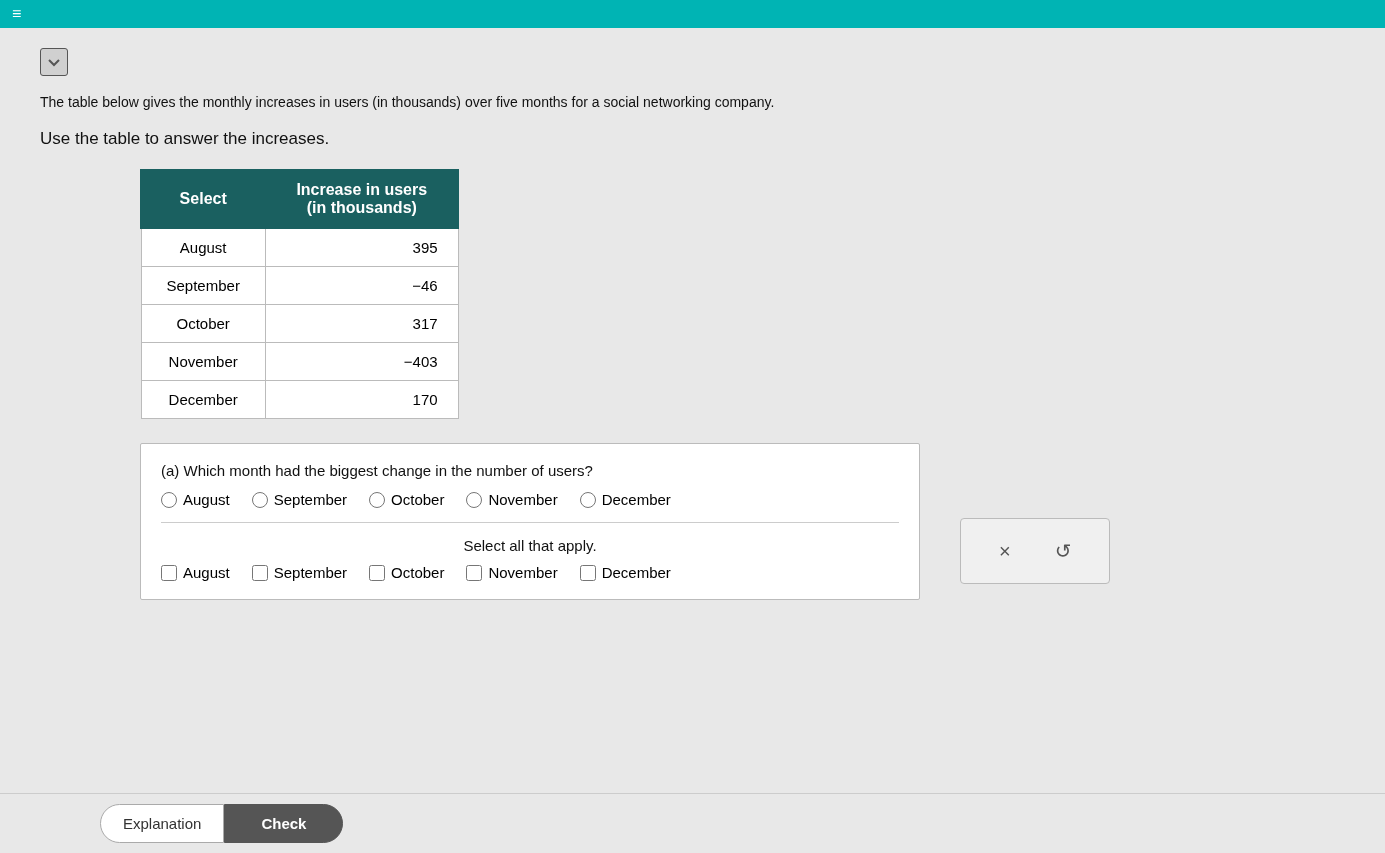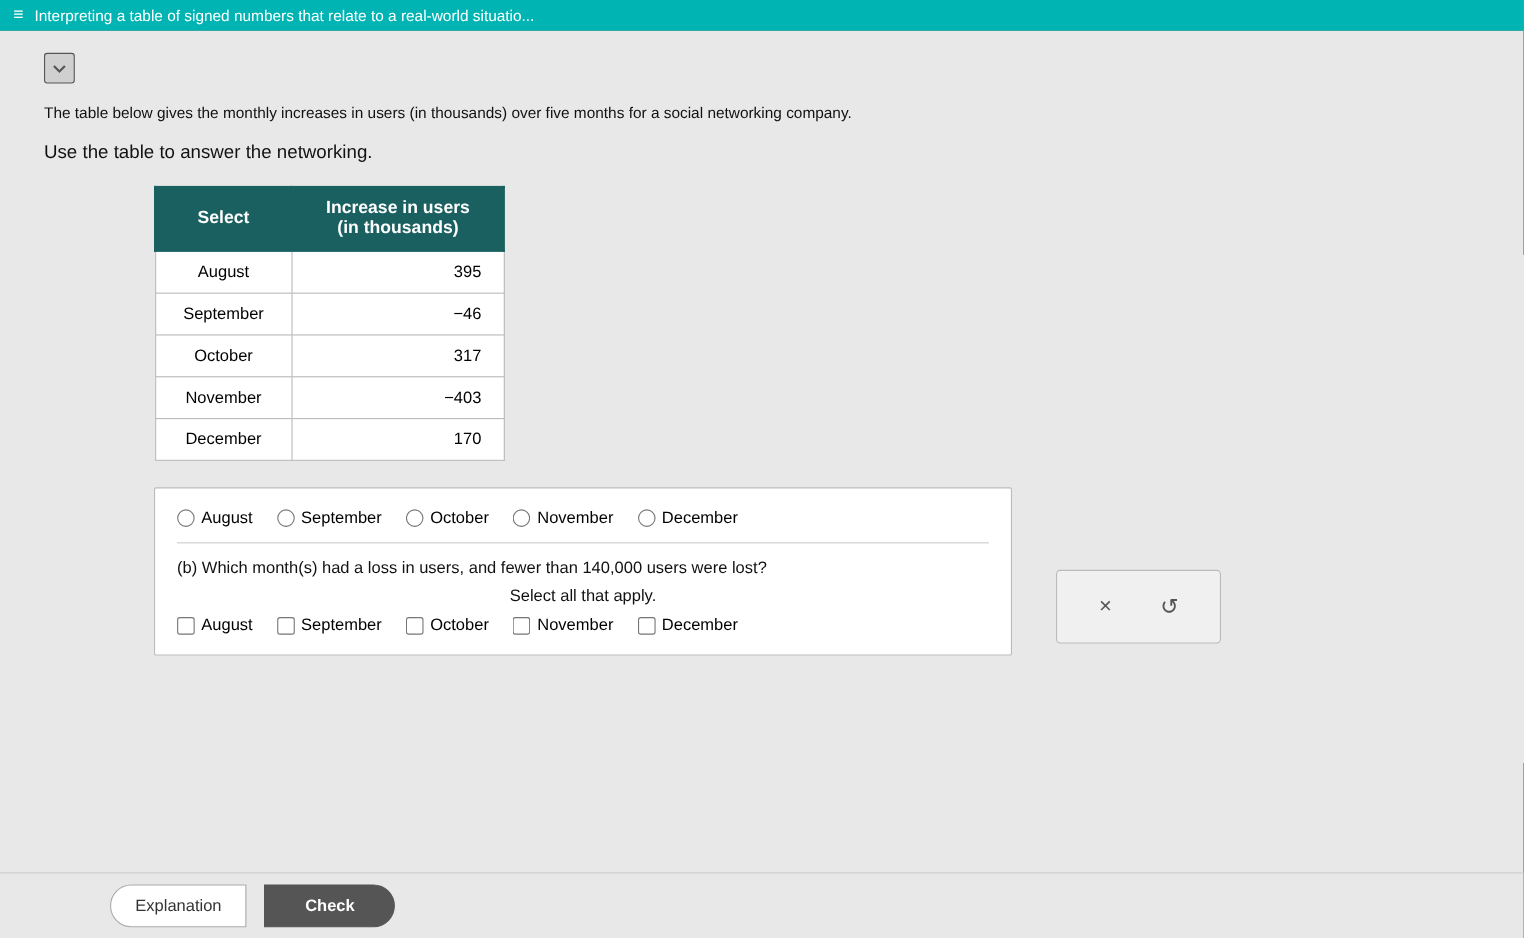--- a/index.html
+++ b/index.html
@@ -198,21 +198,21 @@
       position: absolute;
       bottom: 0;
       left: 0;
       right: 0;
       height: 60px;
       background: #e8e8e8;
       border-top: 1px solid #ccc;
       display: flex;
       align-items: center;
       padding: 0 100px;
-      gap: 16px;
+      gap: 0;
     }
     .btn-explanation {
       background: white;
       border: 1px solid #aaa;
       border-radius: 20px 0 0 20px;
       padding: 10px 22px;
       font-size: 15px;
       cursor: pointer;
       color: #333;
     }
@@ -225,33 +225,32 @@
       cursor: pointer;
       color: white;
       font-weight: bold;
     }
   </style>
 </head>
 <body>
 
 <div class="top-bar">
   <span class="top-bar-icon">≡</span>
-  <span class="top-bar-title">Interpreting a table of signed numbers that relate to a real-world situatio...</span>
 </div>
 
 <div class="content-area">
 
   <button class="collapse-btn">
     <svg viewBox="0 0 14 14" fill="none" stroke="#555" stroke-width="2">
       <polyline points="2,5 7,10 12,5"></polyline>
     </svg>
   </button>
 
   <p class="intro-text">The table below gives the monthly increases in users (in thousands) over five months for a social networking company.</p>
-  <p class="use-text">Use the table to answer the networking.</p>
+  <p class="use-text">Use the table to answer the increases.</p>
 
   <table class="data-table">
     <thead>
       <tr>
         <th>Select</th>
         <th>Increase in users<br>(in thousands)</th>
       </tr>
     </thead>
     <tbody>
       <tr>
@@ -272,20 +271,21 @@
       </tr>
       <tr>
         <td>December</td>
         <td>170</td>
       </tr>
     </tbody>
   </table>
 
   <div class="question-box">
 
+    <p class="question-text">(a) Which month had the biggest change in the number of users?</p>
     <div class="radio-group">
       <label class="radio-option">
         <input type="radio" name="qa" style="">
         <span>August</span>
       </label>
       <label class="radio-option">
         <input type="radio" name="qa" style="">
         <span>September</span>
       </label>
       <label class="radio-option">
@@ -297,21 +297,20 @@
         <span>November</span>
       </label>
       <label class="radio-option">
         <input type="radio" name="qa" style="">
         <span>December</span>
       </label>
     </div>
 
     <hr class="divider-line">
 
-    <p class="question-text-b">(b) Which month(s) had a loss in users, and fewer than 140,000 users were lost?</p>
     <p class="question-select-text">Select all that apply.</p>
     <div class="checkbox-group">
       <label class="checkbox-option">
         <input type="checkbox" name="qb-august" style="">
         <span>August</span>
       </label>
       <label class="checkbox-option">
         <input type="checkbox" name="qb-september" style="">
         <span>September</span>
       </label>

